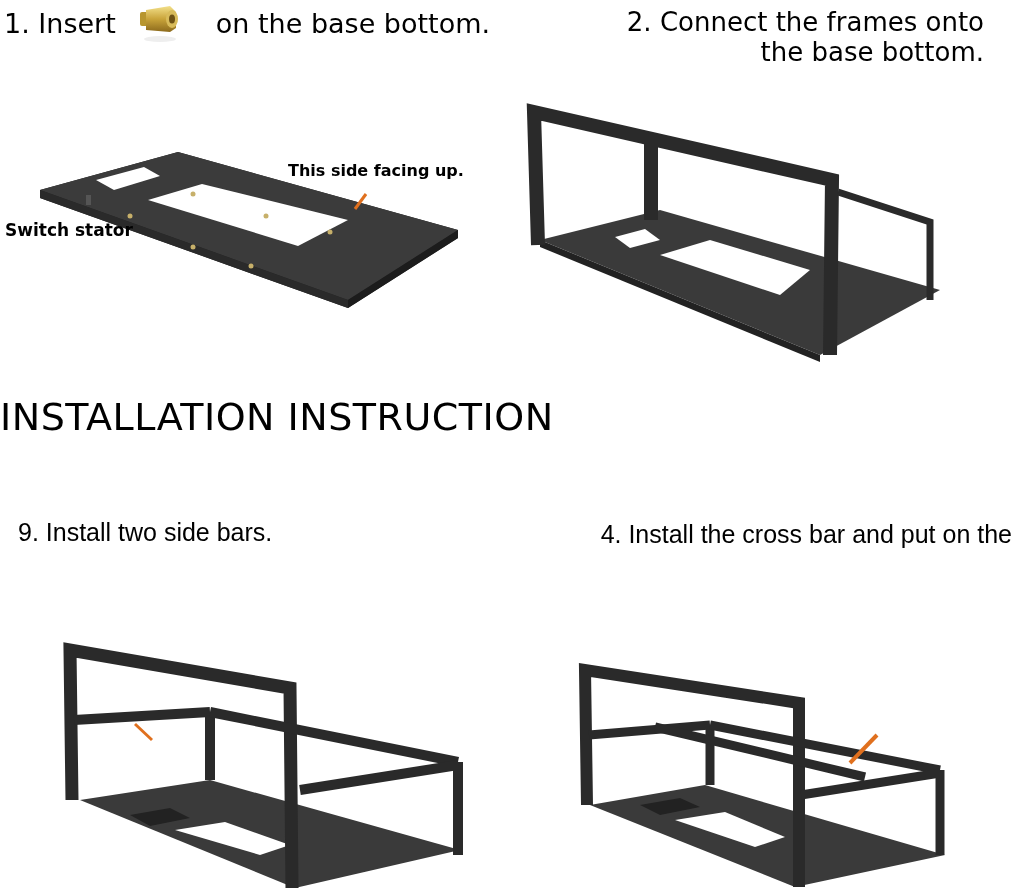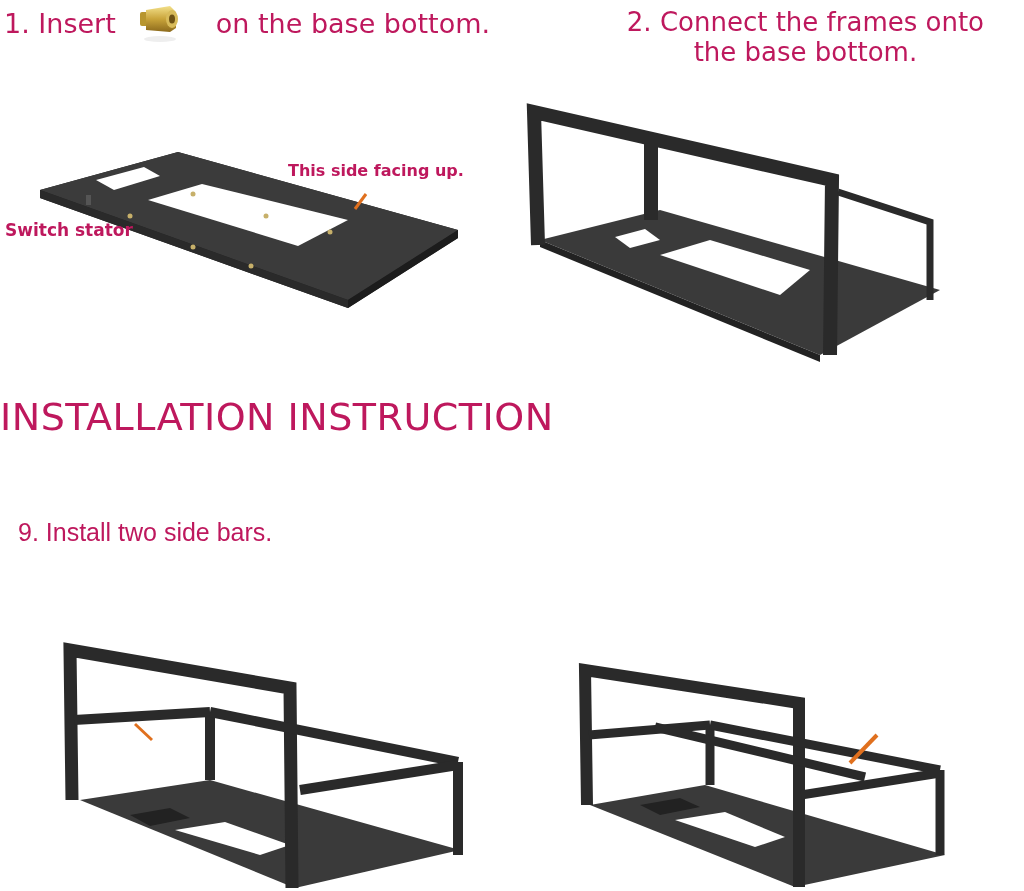--- a/index.html
+++ b/index.html
@@ -1,21 +1,21 @@
 <!DOCTYPE html>
 <html><head>
 <meta charset="utf-8">
 <style>
   html, body { margin: 0; padding: 0; background: #ffffff; }
   body { width: 1024px; height: 891px; position: relative; overflow: hidden;
          font-family: "DejaVu Sans", sans-serif; color: #e08a1e; }
-  .txt { position: absolute; color: #be185d; white-space: nowrap; line-height: 1.15; }
+  .txt { position: absolute; color: #000000; white-space: nowrap; line-height: 1.15; }
   .step1 { left: 4px; top: 8px; font-size: 27px; }
   .step1 .gap { display: inline-block; width: 100px; }
-  .step2 { right: 40px; top: 8px; font-size: 26px; text-align: center; }
+  .step2 { right: 40px; top: 8px; font-size: 26px; text-align: right; }
   .title { left: 0; width: 1000px; top: 396px; text-align: left; font-size: 38px; letter-spacing: 0.5px; }
   .step3 { left: 18px; top: 518px; font-size: 25px; font-family: "Liberation Sans Narrow","Liberation Sans", sans-serif; }
   .step4 { right: 12px; top: 520px; font-size: 25px; text-align: right; font-family: "Liberation Sans", sans-serif; }
   .note { font-size: 16px; }
   .note-up { left: 288px; top: 162px; font-weight: bold; }
   .note-switch { left: 5px; top: 221px; font-size: 17px; font-weight: bold; }
   .nut { position: absolute; left: 136px; top: 2px; width: 48px; height: 42px; }
   .fig { position: absolute; }
 </style>
 </head>
@@ -78,20 +78,21 @@
   <rect x="124" y="40" width="14" height="80" fill="#2a2a2a"></rect>
   <g stroke="#2a2a2a" stroke-width="7" fill="none">
     <polyline points="318,92 410,122 410,200"></polyline>
   </g>
 </svg>
 
 <div class="txt title">INSTALLATION INSTRUCTION</div>
 
 <div class="txt step3">9. Install two side bars.</div>
 <div class="txt step4">
+  <div>4. Install the cross bar and put on the</div>
 </div>
 
 <svg class="fig" style="left:60px;top:640px" width="410" height="251" viewBox="0 0 410 251">
   <polygon points="20,160 150,140 400,210 235,248" fill="#3a3a3a"></polygon>
   <polygon points="70,175 110,168 130,178 90,186" fill="#222"></polygon>
   <polygon points="115,190 165,182 230,205 200,215" fill="#fff"></polygon>
   <g stroke="#2a2a2a" stroke-width="13" fill="none">
     <polyline points="12,160 10,10 230,48 232,248"></polyline>
   </g>
   <g stroke="#2a2a2a" stroke-width="10" fill="none">

